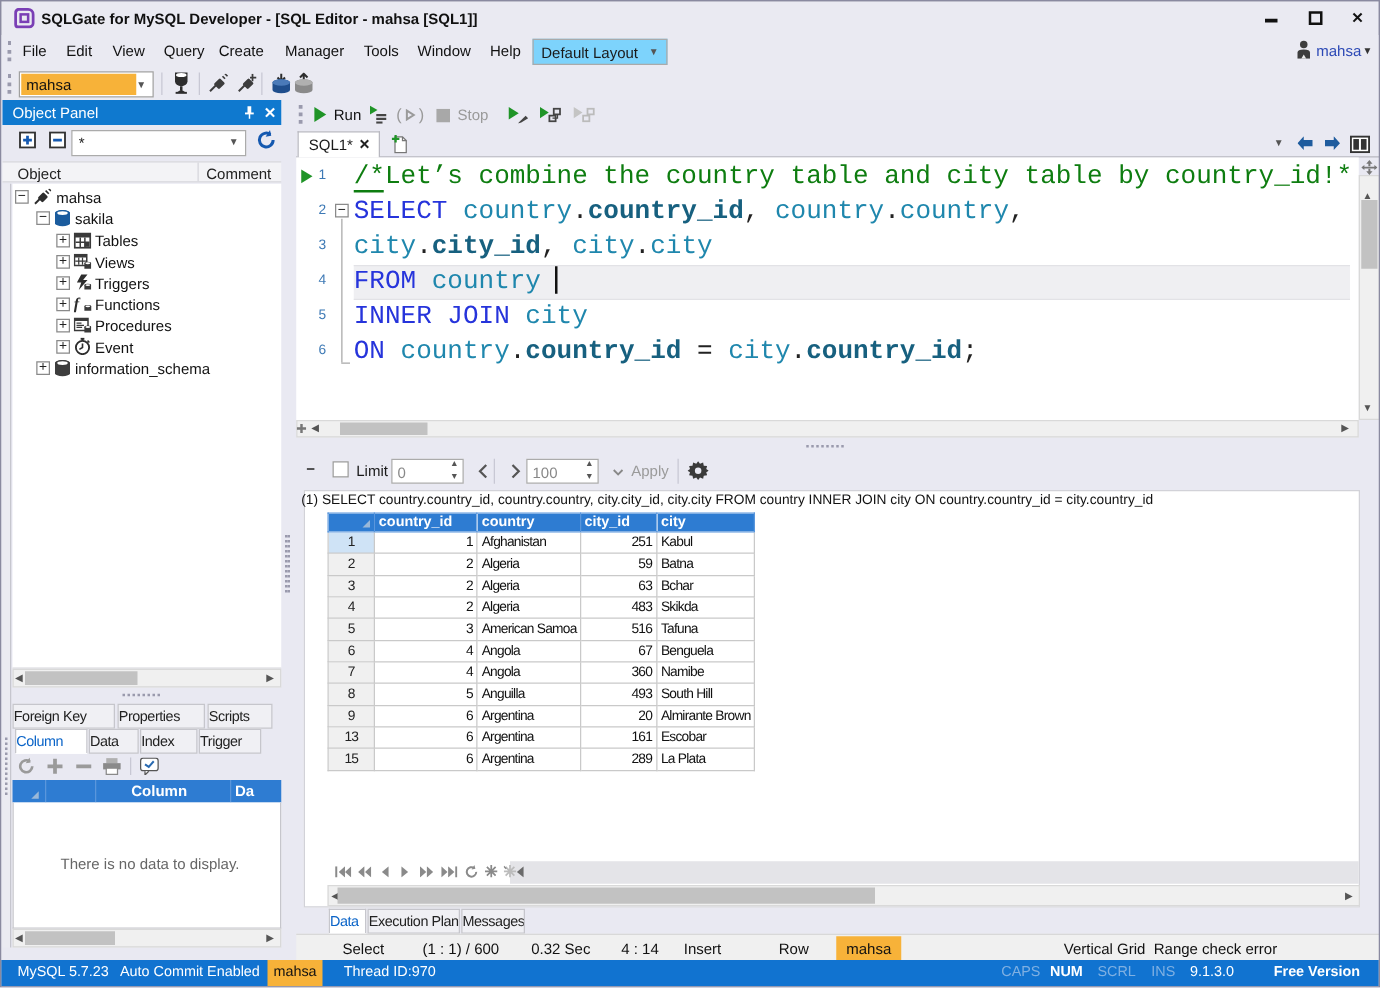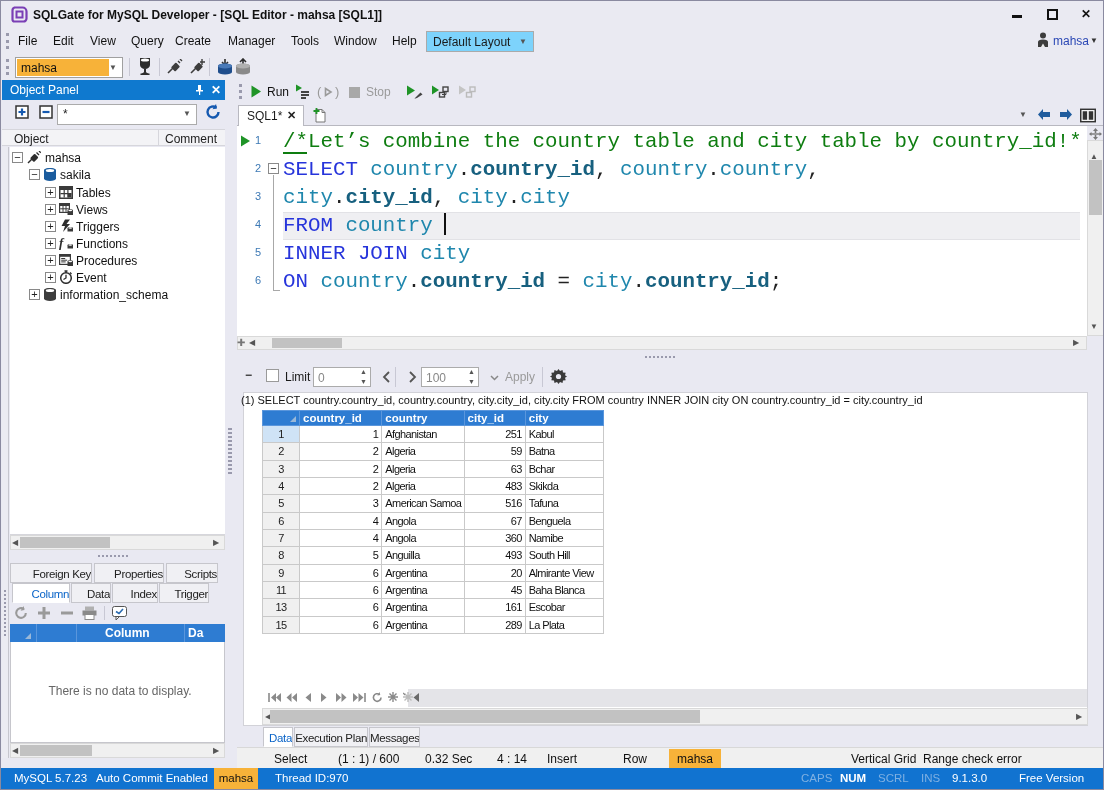--- a/index.html
+++ b/index.html
@@ -39,21 +39,21 @@
 .trow { position:absolute; height:17px; width:215px; margin-left:-11px; }
 .trow .lbl { position:absolute; top:2px; color:#111; }
 .expander { position:absolute; width:11px; height:11px; top:3px; background:#fff;
   border:1px solid #898989; font-size:11px; line-height:8px; text-align:center; color:#222; }
 #optreehsb { left:8px; top:455px; width:215px; height:15px; }
 
 #lbsplit { left:0; top:470px; width:223px; height:13px; }
 #lbtabs1 { left:0; top:483px; width:223px; height:20px; }
 #lbtabs2 { left:0; top:503px; width:223px; height:21px; }
 .ltab { position:absolute; top:0; height:20px; background:#f0f0f4; border:1px solid #c6c6cc;
-  text-align:right; padding-top:4px; color:#222; font-size:11.5px; letter-spacing:-0.35px; overflow:hidden; }
+  text-align:left; padding-top:4px; color:#222; font-size:11.5px; letter-spacing:-0.35px; overflow:hidden; }
 .ltab.active { background:#fff; color:#0a64c8; border-bottom:1px solid #fff; }
 #lbtools { left:0; top:524px; width:223px; height:20px; }
 #lbgridh { left:8px; top:544px; width:215px; height:18px; background:#2e7cd2; }
 #lbwhite { left:8px; top:562px; width:215px; height:101px; background:#fff;
   border:1px solid #c6c6cc; border-top:none; }
 #lbnodata { left:0; top:42px; width:218px; text-align:center; color:#666; position:absolute; }
 #lbhsb { left:8px; top:663px; width:215px; height:15px; }
 
 .sbtrack { position:absolute; background:#f0f0f0; border:1px solid #d9d9d9; }
 .sbthumb { position:absolute; background:#c2c2c2; }
@@ -568,28 +568,21 @@
           <td class="num">5</td>
           <td>Anguilla</td>
           <td class="num">493</td>
           <td>South Hill</td>
         </tr>
 <tr>
           <td class="rn">9</td>
           <td class="num">6</td>
           <td>Argentina</td>
           <td class="num">20</td>
-          <td>Almirante View</td>
-        </tr>
-<tr>
-          <td class="rn">11</td>
-          <td class="num">6</td>
-          <td>Argentina</td>
-          <td class="num">45</td>
-          <td>Baha Blanca</td>
+          <td>Almirante Brown</td>
         </tr>
 <tr>
           <td class="rn">13</td>
           <td class="num">6</td>
           <td>Argentina</td>
           <td class="num">161</td>
           <td>Escobar</td>
         </tr>
 <tr>
           <td class="rn">15</td>
@@ -664,15 +657,15 @@
 <div class="abs" id="bluebar">
   <span style="left:13px">MySQL 5.7.23</span>
   <span style="left:95px">Auto Commit Enabled</span>
   <span class="orange" style="left:213px;top:0;height:21px;width:44px;text-align:center;padding-top:4px">mahsa</span>
   <span style="left:274px">Thread ID:970</span>
   <span class="dim" style="left:800px">CAPS</span>
   <span style="left:839px;font-weight:bold">NUM</span>
   <span class="dim" style="left:877px">SCRL</span>
   <span class="dim" style="left:920px">INS</span>
   <span style="left:951px">9.1.3.0</span>
-  <span style="left:1018px;font-weight:normal">Free Version</span>
+  <span style="left:1018px;font-weight:bold">Free Version</span>
 </div>
 <div class="abs" style="left:0;top:0;width:1104px;height:790px;border:1px solid #8a8aa0;pointer-events:none"></div>
 
 </body></html>

